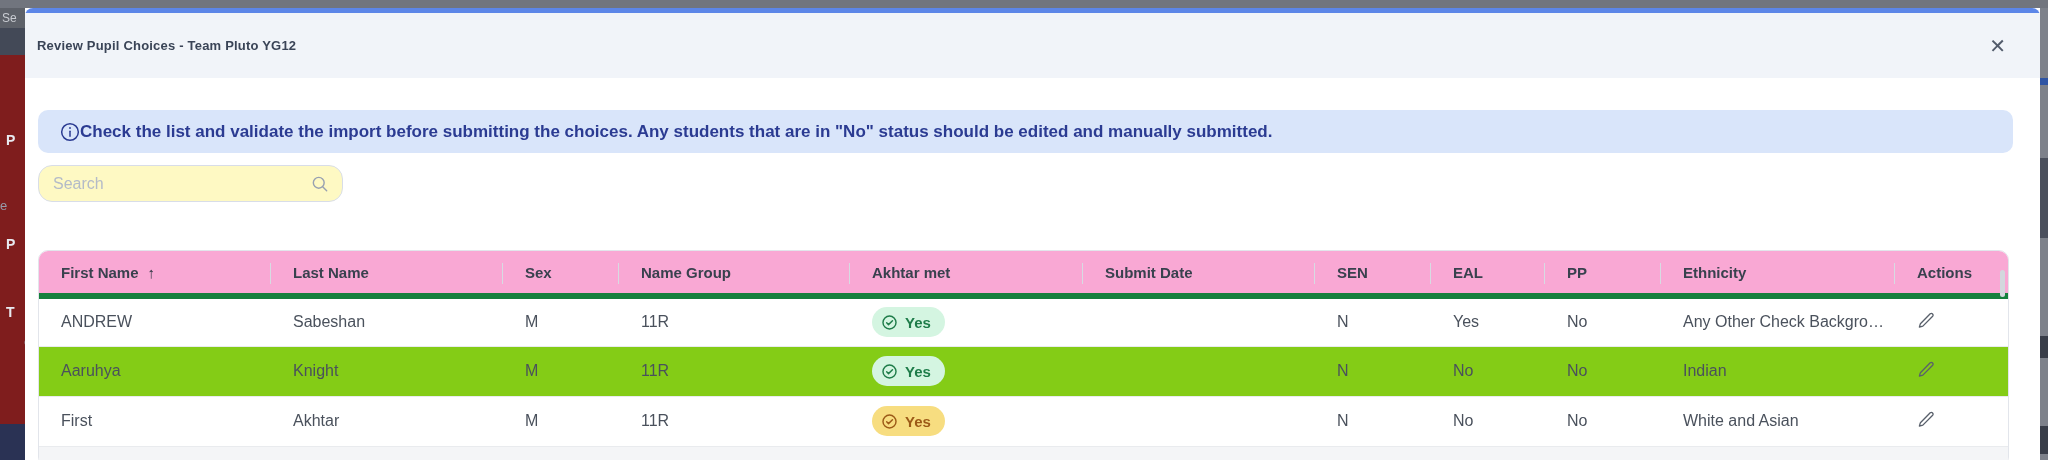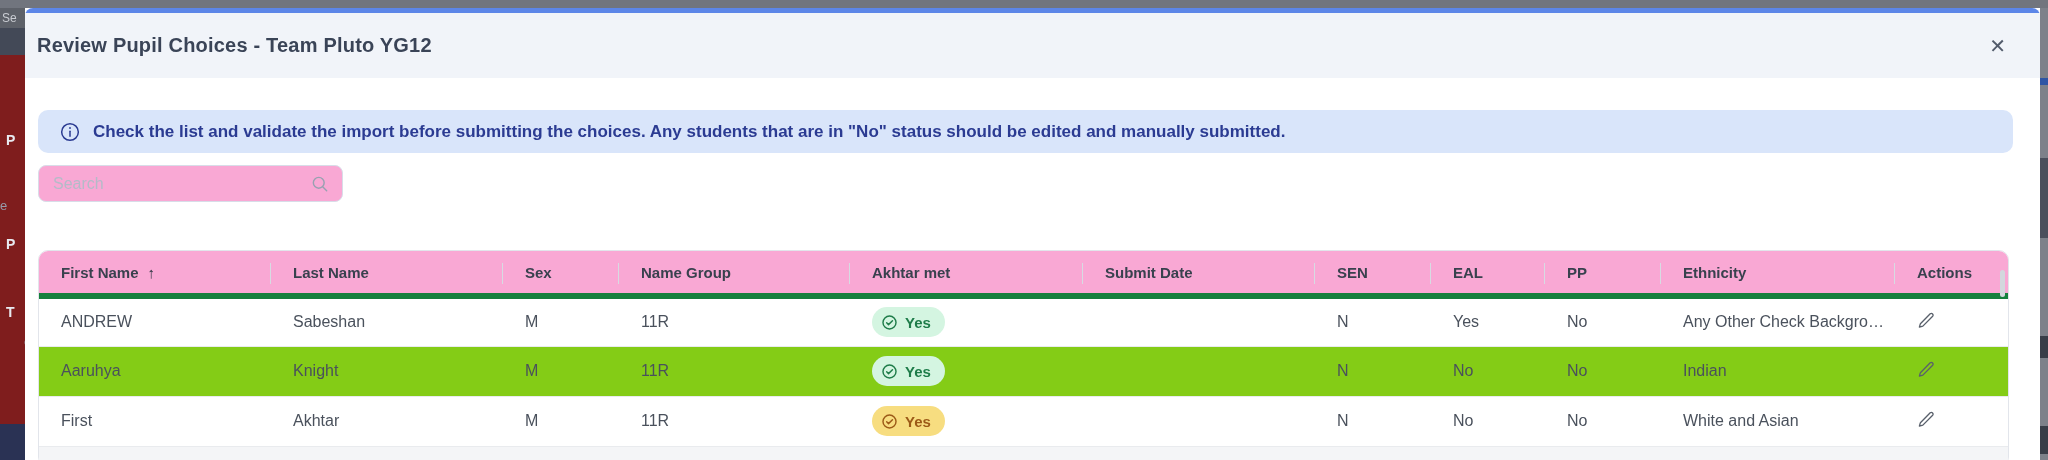--- a/index.html
+++ b/index.html
@@ -23,32 +23,32 @@
   .right-strip .r-dark1 { position:absolute; top:150px; left:0; width:8px; height:80px; background:#4a4f5c; }
   .right-strip .r-dark2 { position:absolute; top:328px; left:0; width:8px; height:22px; background:#383d48; }
   .right-strip .r-dark3 { position:absolute; top:418px; left:0; width:8px; height:28px; background:#383d48; }
 
   
   .modal { position:absolute; left:25px; top:8px; width:2015px; height:452px; background:#fff;
            border-radius:8px 8px 0 0; overflow:hidden; z-index:5; }
   .modal-topline { height:5px; background:#5c86e8; }
   .modal-header { height:65px; background:#f1f4f9; display:flex; align-items:center;
                   justify-content:space-between; padding:0 34px 0 12px; }
-  .modal-title { font-size:20px; font-weight:700; color:#3a4457; letter-spacing:.2px; }
+  .modal-title { font-size:13px; font-weight:700; color:#3a4457; letter-spacing:.2px; }
   .close-btn { background:none; border:none; padding:0; font-size:20px; color:#525b6b; cursor:pointer; line-height:1; }
 
   .modal-body { padding:0 27px 0 13px; }
 
   .banner { margin-top:32px; height:43px; background:#d9e5fa; border-radius:10px;
-            display:flex; align-items:center; gap:13px; padding:0 20px 0 22px;
+            display:flex; align-items:center; padding:0 20px 0 22px;
             color:#2b3b92; font-size:17px; font-weight:600; }
   .banner svg { flex:none; }
 
-  .search-box { margin-top:12px; width:305px; height:37px; border:1px solid #d8dde8; border-radius:8px;
-                display:flex; align-items:center; padding:0 12px; background:#f9a8d4; }
+  .search-box { margin-top:12px; width:305px; height:37px; border:1px solid #d8dde8; border-radius:14px;
+                display:flex; align-items:center; padding:0 12px; background:#fef9c3; }
   .search-box input { border:none; outline:none; flex:1; font-size:16px; color:#3a4457;
                       font-family:"Liberation Sans", sans-serif; background:transparent; }
   .search-box input::placeholder { color:#b4bbc8; }
 
   .table-wrap { margin-top:48px; width:1971px; border:1px solid #e2e5eb; border-radius:10px;
                 overflow:hidden; position:relative; }
   table { border-collapse:collapse; table-layout:fixed; width:100%; }
   thead th { height:45px; background:#f9a8d4; border-bottom:6px solid #15803d; text-align:left;
              padding:0 8px 0 22px; font-size:15px; font-weight:700; color:#39414e; position:relative;
              white-space:nowrap; overflow:hidden; cursor:pointer; }

